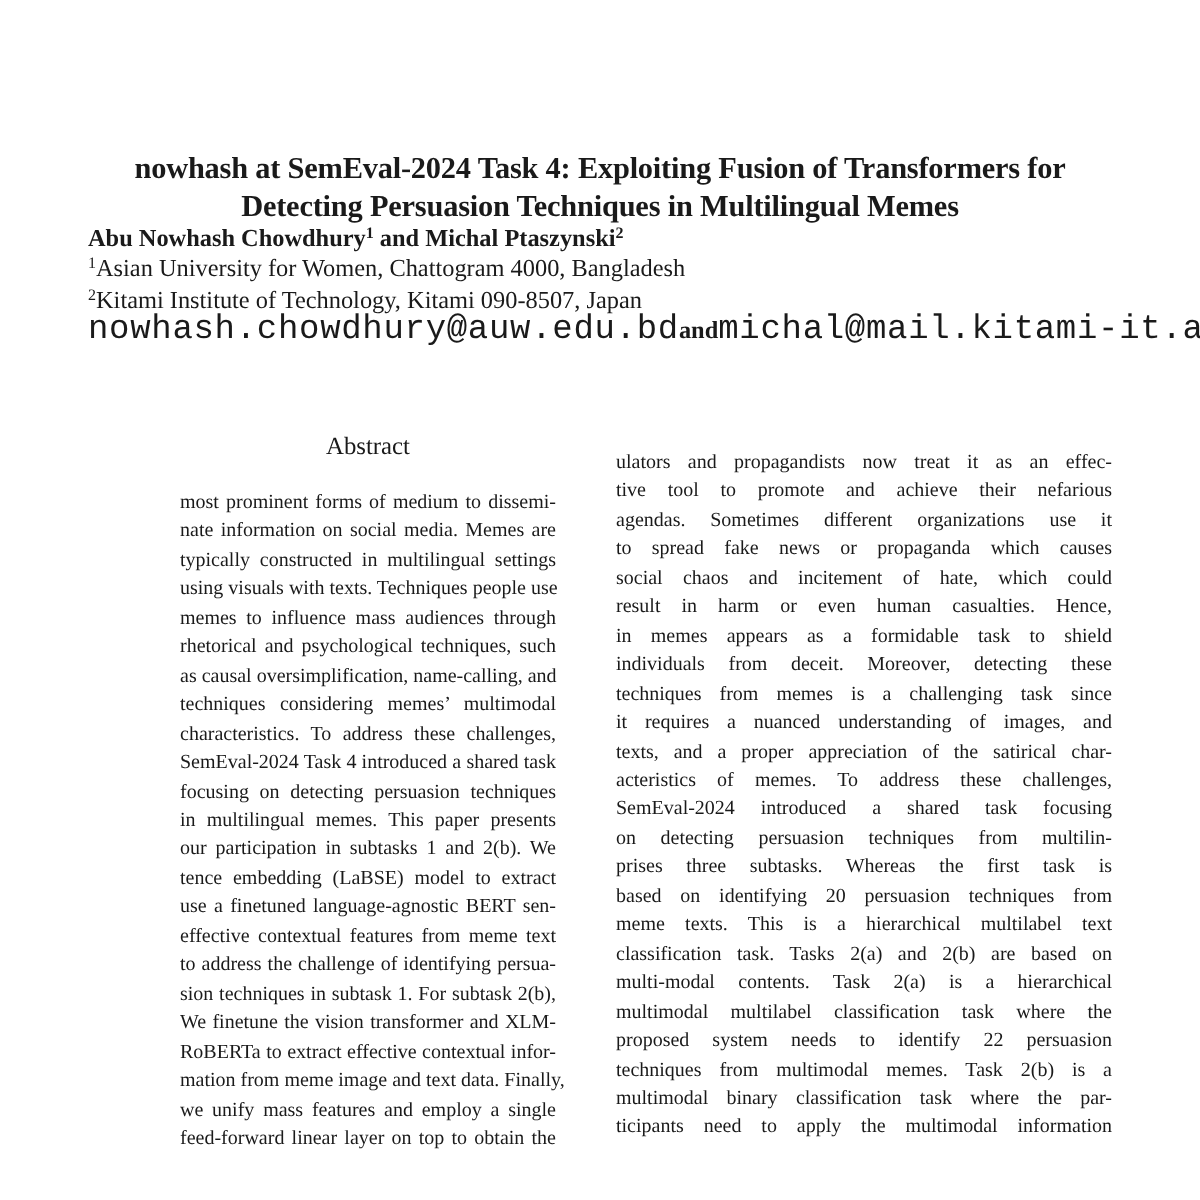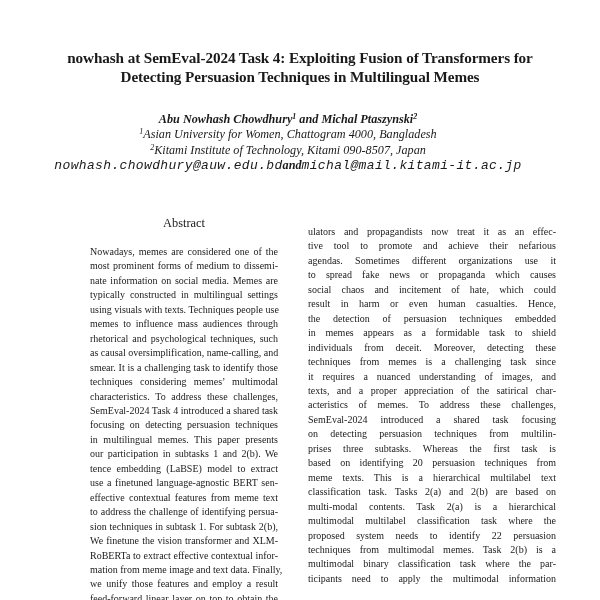--- a/index.html
+++ b/index.html
@@ -1,22 +1,22 @@
 <!DOCTYPE html>
 <html><head>
   <meta charset="utf-8">
   <style>
     html, body { margin: 0; padding: 0; background: #ffffff; }
     body { width: 600px; height: 600px; overflow: hidden; position: relative; font-family: "Liberation Serif", "DejaVu Serif", serif; color: #1a1a1a; }
-    .title { position: absolute; left: 40px; top: 48px; width: 520px; text-align: center; font-weight: bold; font-size: 15.2px; line-height: 19px; letter-spacing: -0.1px; }
-    .authors { position: absolute; left: 28px; top: 112px; width: 520px; text-align: center; font-size: 12.2px; line-height: 15.4px; font-style: italic; }
+    .title { position: absolute; left: 40px; top: 75px; width: 520px; text-align: center; font-weight: bold; font-size: 15.2px; line-height: 19px; letter-spacing: -0.1px; }
+    .authors { position: absolute; left: 44px; top: 112px; width: 520px; text-align: left; font-size: 12.2px; line-height: 15.4px; }
     .authors .names { font-weight: bold; }
     .authors sup { font-size: 8px; vertical-align: 4px; line-height: 0; }
     .emails { white-space: nowrap; }
-    .mono { font-family: "Liberation Mono", "DejaVu Sans Mono", monospace; font-size: 13px; letter-spacing: 0.35px; }
+    .mono { font-family: "Liberation Mono", "DejaVu Sans Mono", monospace; font-size: 17px; letter-spacing: 0.35px; }
     .and-word { font-weight: bold; }
     .abstract-heading { position: absolute; left: 90px; top: 216px; width: 188px; text-align: center; font-weight: normal; font-size: 12.4px; line-height: 15px; }
     .col { position: absolute; font-size: 10px; line-height: 14.45px; text-align: justify; }
     .col .ln { display: block; white-space: nowrap; text-align-last: justify; }
     .left-col { left: 90px; top: 245px; width: 188px; }
     .right-col { left: 308px; top: 225px; width: 248px; }
   </style>
 </head>
 <body>
 
@@ -34,56 +34,53 @@
   <div><sup>1</sup><span>Asian University for Women, Chattogram 4000, Bangladesh</span></div>
   <div><sup>2</sup><span>Kitami Institute of Technology, Kitami 090-8507, Japan</span></div>
   <div class="emails">
     <span class="mono">nowhash.chowdhury@auw.edu.bd</span><span class="and-word">and</span><span class="mono">michal@mail.kitami-it.ac.jp</span>
   </div>
 </div>
 
 <div class="abstract-heading">Abstract</div>
 
 <div class="col left-col">
-  <span class="ln">Nowadays, memes are considered one of the</span>
   <span class="ln">most prominent forms of medium to dissemi-</span>
   <span class="ln">nate information on social media. Memes are</span>
   <span class="ln">typically constructed in multilingual settings</span>
   <span class="ln">using visuals with texts. Techniques people use</span>
   <span class="ln">memes to influence mass audiences through</span>
   <span class="ln">rhetorical and psychological techniques, such</span>
   <span class="ln">as causal oversimplification, name-calling, and</span>
-  <span class="ln">smear. It is a challenging task to identify those</span>
   <span class="ln">techniques considering memes’ multimodal</span>
   <span class="ln">characteristics.  To address these challenges,</span>
   <span class="ln">SemEval-2024 Task 4 introduced a shared task</span>
   <span class="ln">focusing on detecting persuasion techniques</span>
   <span class="ln">in multilingual memes. This paper presents</span>
   <span class="ln">our participation in subtasks 1 and 2(b).  We</span>
   <span class="ln">tence embedding (LaBSE) model to extract</span>
   <span class="ln">use a finetuned language-agnostic BERT sen-</span>
   <span class="ln">effective contextual features from meme text</span>
   <span class="ln">to address the challenge of identifying persua-</span>
   <span class="ln">sion techniques in subtask 1. For subtask 2(b),</span>
   <span class="ln">We finetune the vision transformer and XLM-</span>
   <span class="ln">RoBERTa to extract effective contextual infor-</span>
   <span class="ln">mation from meme image and text data. Finally,</span>
-  <span class="ln">we unify those features and employ a result</span>
+  <span class="ln">we unify mass features and employ a single</span>
   <span class="ln">feed-forward linear layer on top to obtain the</span>
 
 </div>
 
 <div class="col right-col">
   <span class="ln">ulators and propagandists now treat it as an effec-</span>
   <span class="ln">tive tool to promote and achieve their nefarious</span>
   <span class="ln">agendas. Sometimes different organizations use it</span>
   <span class="ln">to spread fake news or propaganda which causes</span>
   <span class="ln">social chaos and incitement of hate, which could</span>
   <span class="ln">result in harm or even human casualties.  Hence,</span>
-  <span class="ln">the detection of persuasion techniques embedded</span>
   <span class="ln">in memes appears as a formidable task to shield</span>
   <span class="ln">individuals from deceit. Moreover, detecting these</span>
   <span class="ln">techniques from memes is a challenging task since</span>
   <span class="ln">it requires a nuanced understanding of images, and</span>
   <span class="ln">texts, and a proper appreciation of the satirical char-</span>
   <span class="ln">acteristics of memes. To address these challenges,</span>
   <span class="ln">SemEval-2024 introduced a shared task focusing</span>
   <span class="ln">on detecting persuasion techniques from multilin-</span>
   <span class="ln">prises three subtasks.  Whereas the first task is</span>
   <span class="ln">based on identifying 20 persuasion techniques from</span>

